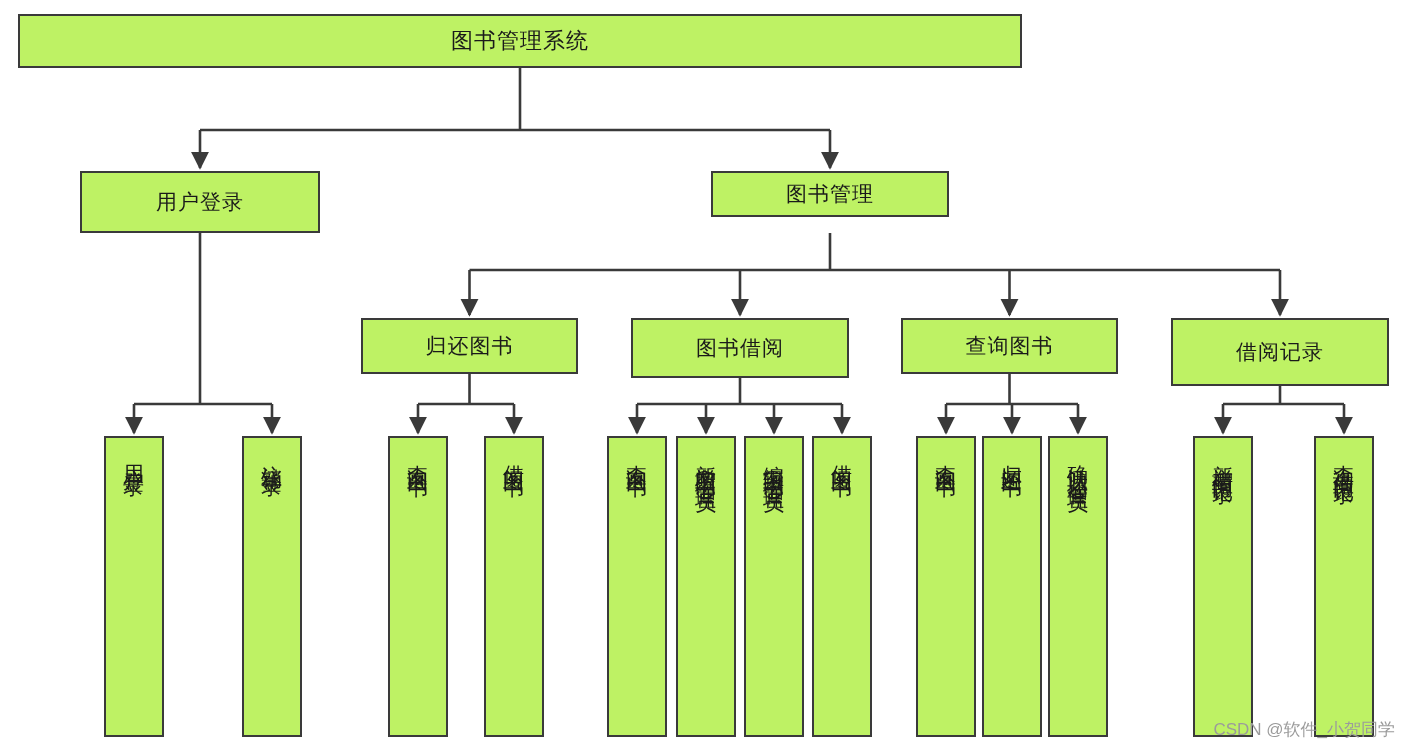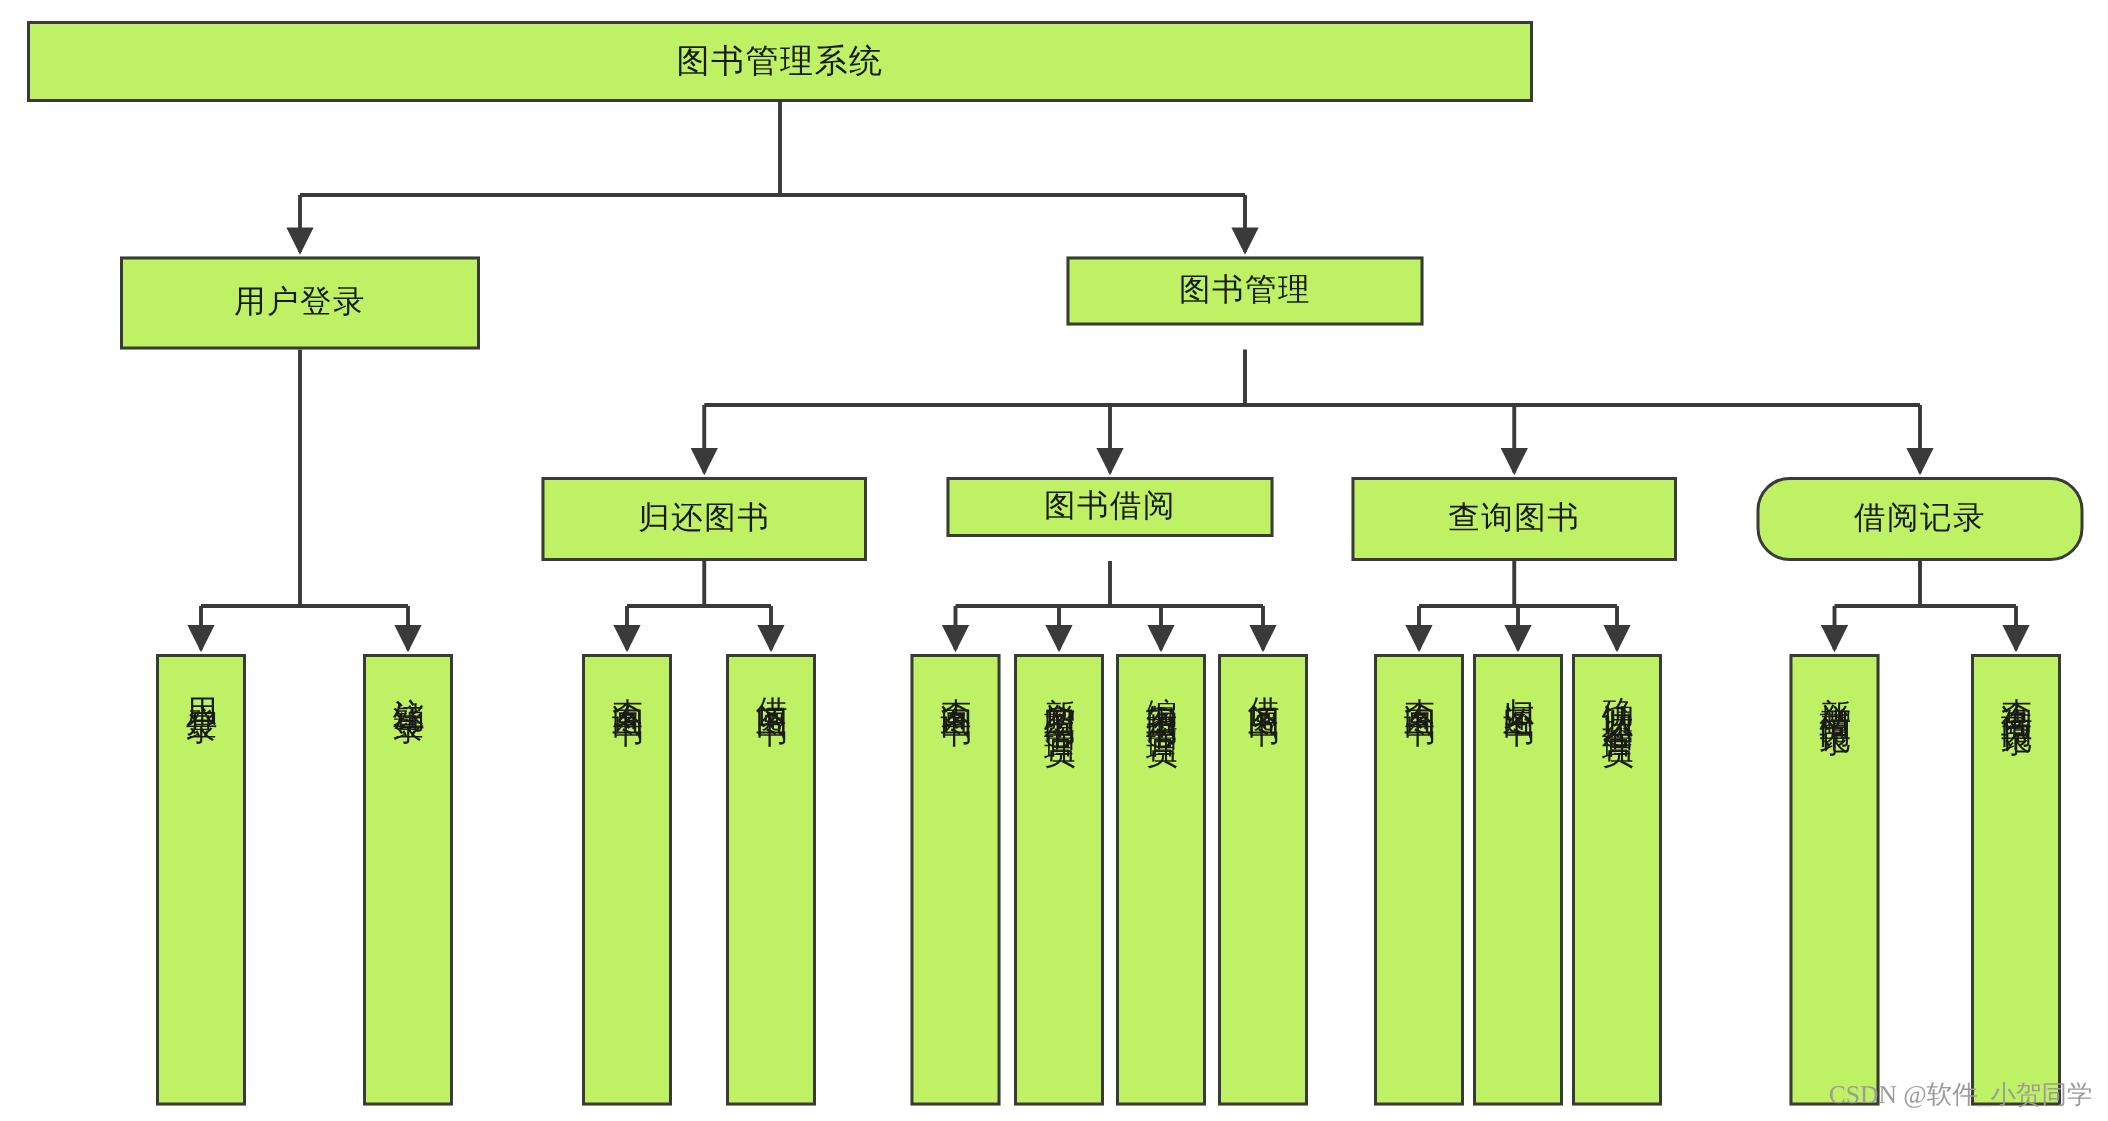--- a/index.html
+++ b/index.html
@@ -55,21 +55,20 @@
   }
   .node.root .label { font-size: 22px; }
   .watermark {
     position: absolute;
     right: 10px;
     bottom: 6px;
     font-size: 17px;
     color: #9b9b9b;
     white-space: nowrap;
     pointer-events: none;
-    font-family: Liberation Serif, serif;
   }
 </style>
 </head>
 <body>
 
 <div id="canvas">
   <svg id="edges" viewBox="0 0 1405 747" xmlns="http://www.w3.org/2000/svg">
     <defs>
       <marker id="arrow" viewBox="0 0 10 10" refX="9" refY="5" markerWidth="7" markerHeight="7" orient="auto-start-reverse">
         <path d="M 0 0 L 10 5 L 0 10 z" fill="#3a3a3a"></path>
@@ -118,27 +117,27 @@
       </div>
       <div class="node horiz" style="left: 80px; top: 171px; width: 240px; height: 62px;">
         <span class="label">用户登录</span>
       </div>
       <div class="node horiz" style="left: 711px; top: 171px; width: 238px; height: 46px;">
         <span class="label">图书管理</span>
       </div>
       <div class="node horiz" style="left: 361px; top: 318px; width: 217px; height: 56px;">
         <span class="label">归还图书</span>
       </div>
-      <div class="node horiz" style="left: 631px; top: 318px; width: 218px; height: 40px;">
+      <div class="node horiz" style="left: 631px; top: 318px; width: 218px; height: 60px;">
         <span class="label">图书借阅</span>
       </div>
       <div class="node horiz" style="left: 901px; top: 318px; width: 217px; height: 56px;">
         <span class="label">查询图书</span>
       </div>
-      <div class="node horiz" style="left: 1171px; top: 318px; width: 218px; height: 56px; border-radius: 22px;">
+      <div class="node horiz" style="left: 1171px; top: 318px; width: 218px; height: 68px;">
         <span class="label">借阅记录</span>
       </div>
       <div class="node vert" style="left: 104px; top: 436px; width: 60px; height: 301px;">
         <span class="label">用户登录</span>
       </div>
       <div class="node vert" style="left: 242px; top: 436px; width: 60px; height: 301px;">
         <span class="label">注销登录</span>
       </div>
       <div class="node vert" style="left: 388px; top: 436px; width: 60px; height: 301px;">
         <span class="label">查询图书</span>

